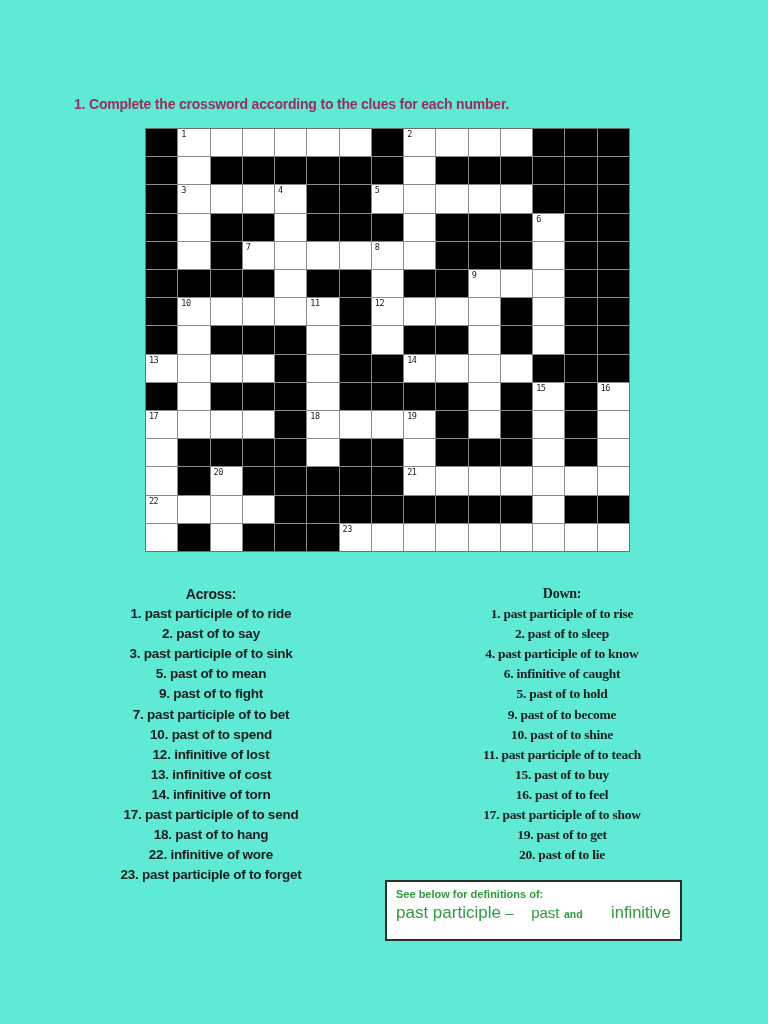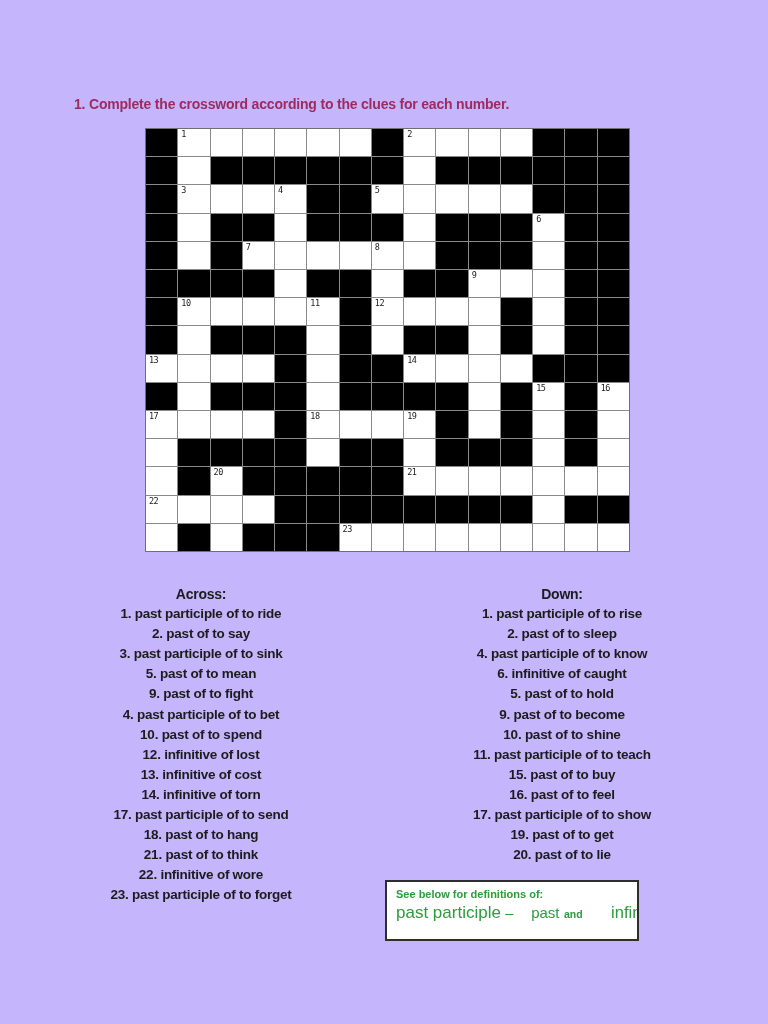--- a/index.html
+++ b/index.html
@@ -8,21 +8,21 @@
     width: 768px;
     height: 1024px;
     background: #ffffff;
     overflow: hidden;
     font-family: "Liberation Sans", sans-serif;
   }
   .page {
     position: relative;
     width: 768px;
     height: 1024px;
-    background: #c4b5fd;
+    background: #5eead4;
   }
   .title {
     position: absolute;
     left: 74px;
     top: 96px;
     font-size: 14px;
     font-weight: bold;
     letter-spacing: -0.2px;
     color: var(--title-color, #9e2b5d);
     white-space: nowrap;
@@ -58,28 +58,28 @@
     position: absolute;
     top: 584px;
     width: 250px;
     text-align: center;
     color: var(--clue-color, #1c1c1c);
     font-weight: bold;
     font-size: 13.5px;
     letter-spacing: -0.25px;
     line-height: 20.1px;
   }
-  .clue-col.across { left: 76px; }
-  .clue-col.down   { left: 437px; }
+  .clue-col.across { left: 86px; }
+  .clue-col.down   { left: 437px; font-family: Liberation Serif, serif; }
   .clue-heading { font-size: 14px; }
   .note {
     position: absolute;
     left: 385px;
     top: 880px;
-    width: 254px;
+    width: 297px;
     height: 61px;
     box-sizing: border-box;
     border: 2px solid var(--note-border, #2e2e2e);
     background: #fff;
     padding: 6px 6px 0 9px;
     overflow: hidden;
   }
   .note-line1 {
     color: var(--green, #2e9b3c);
     font-size: 11px;
@@ -378,28 +378,27 @@
     </div>
 
   <div class="clue-col across">
     <div class="clue-heading">Across:</div>
     <div id="across-list">
         <div class="clue">1. past participle of to ride</div>
         <div class="clue">2. past of to say</div>
         <div class="clue">3. past participle of to sink</div>
         <div class="clue">5. past of to mean</div>
         <div class="clue">9. past of to fight</div>
-        <div class="clue">4. past participle of to bet</div>
+        <div class="clue">7. past participle of to bet</div>
         <div class="clue">10. past of to spend</div>
         <div class="clue">12. infinitive of lost</div>
         <div class="clue">13. infinitive of cost</div>
         <div class="clue">14. infinitive of torn</div>
         <div class="clue">17. past participle of to send</div>
         <div class="clue">18. past of to hang</div>
-        <div class="clue">21. past of to think</div>
         <div class="clue">22. infinitive of wore</div>
         <div class="clue">23. past participle of to forget</div>
       </div>
   </div>
 
   <div class="clue-col down">
     <div class="clue-heading">Down:</div>
     <div id="down-list">
         <div class="clue">1. past participle of to rise</div>
         <div class="clue">2. past of to sleep</div>

